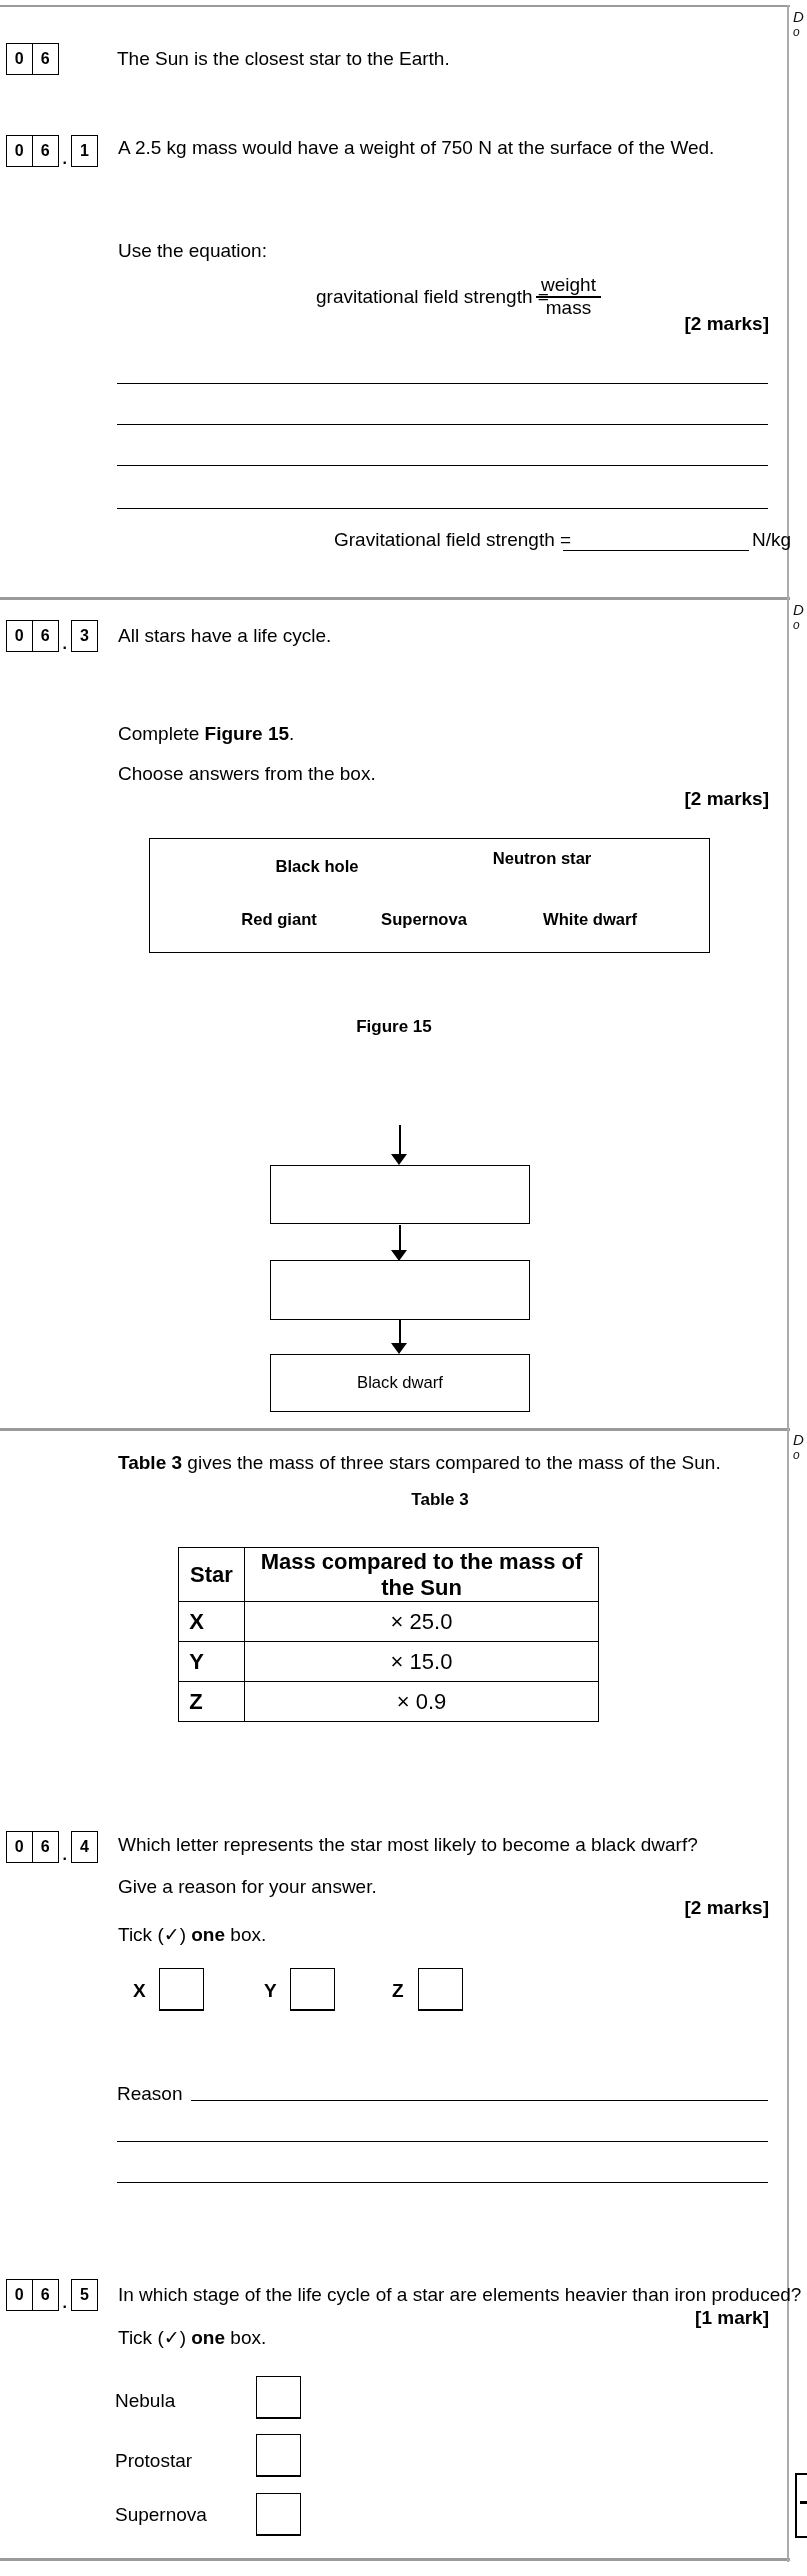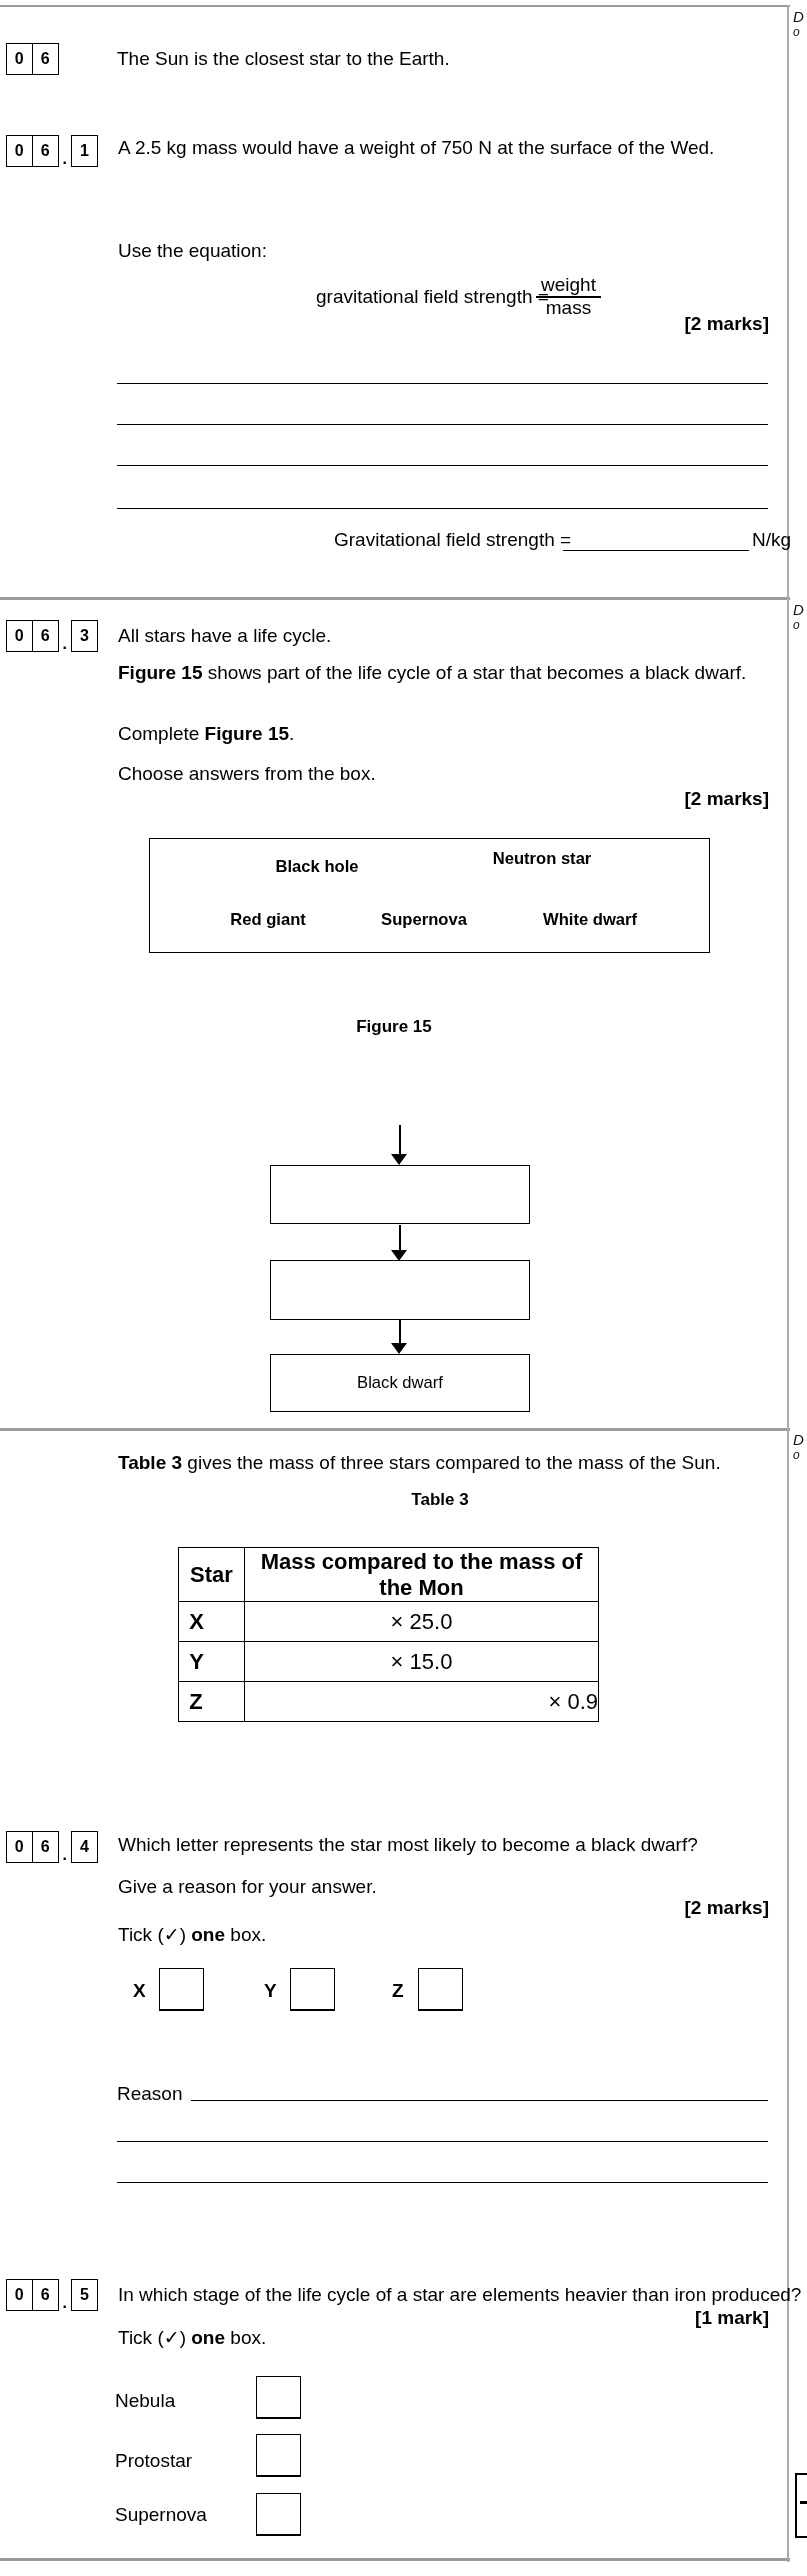--- a/index.html
+++ b/index.html
@@ -90,33 +90,30 @@
   <div class="rule" style="left:563px;top:550px;width:186px"></div>
   <div class="txt" style="left:752px;top:530px">N/kg</div>
 
   <div class="qnum" style="left:5.7px;top:620px">
     <div class="qcell">0</div>
     <div class="qcell">6</div>
     <div class="qdot">.</div>
     <div class="qcell">3</div>
   </div>
   <div class="txt" style="left:118px;top:626px">All stars have a life cycle.</div>
-  <div class="txt" style="left:118px;top:663px">
-    <span class="b">Figure 15</span><span> shows part of the life cycle of a star that becomes a black dwarf.</span>
-  </div>
   <div class="txt" style="left:118px;top:724px">
     <span>Complete </span><span class="b">Figure 15</span><span>.</span>
   </div>
   <div class="txt" style="left:118px;top:764px">Choose answers from the box.</div>
   <div class="txt b" style="right:39px;top:789px">[2 marks]</div>
 
   <div class="wordbox">
     <span style="left:167px;top:18.3px">Black hole</span>
     <span style="left:392px;top:10px">Neutron star</span>
-    <span style="left:118px;top:71px">Red giant</span>
+    <span style="left:129px;top:71px">Red giant</span>
     <span style="left:274px;top:71px">Supernova</span>
     <span style="left:440px;top:71px">White dwarf</span>
   </div>
 
   <div class="txt b center" style="left:394px;top:1017px;font-size:17px">Figure 15</div>
 
   <div class="arrowline" style="top:1125px;height:29px"></div>
   <div class="arrowhead" style="top:1154px"></div>
   <div class="flowbox" style="top:1165px;height:57px"></div>
   <div class="arrowline" style="top:1225px;height:24.6px"></div>
@@ -132,33 +129,33 @@
   <div class="txt b center" style="left:440px;top:1490px;font-size:17px">Table 3</div>
 
   <table class="t3">
     <colgroup>
         <col style="width:66px">
         <col style="width:354px">
       </colgroup>
     <tbody>
         <tr style="height:54px">
       <td class="b" style="text-align:center">Star</td>
-      <td class="b" style="text-align:center">Mass compared to the mass of the Mon</td>
+      <td class="b" style="text-align:center">Mass compared to the mass of the Sun</td>
     </tr>
     <tr style="height:40px">
       <td class="b" style="padding-left:10.3px">X</td>
       <td style="text-align:center">× 25.0</td>
     </tr>
     <tr style="height:40px">
       <td class="b" style="padding-left:10.3px">Y</td>
       <td style="text-align:center">× 15.0</td>
     </tr>
     <tr style="height:40px">
       <td class="b" style="padding-left:10.3px">Z</td>
-      <td style="text-align:right">× 0.9</td>
+      <td style="text-align:center">× 0.9</td>
     </tr>
   </tbody>
     </table>
 
   <div class="qnum" style="left:5.7px;top:1831px">
     <div class="qcell">0</div>
     <div class="qcell">6</div>
     <div class="qdot">.</div>
     <div class="qcell">4</div>
   </div>

